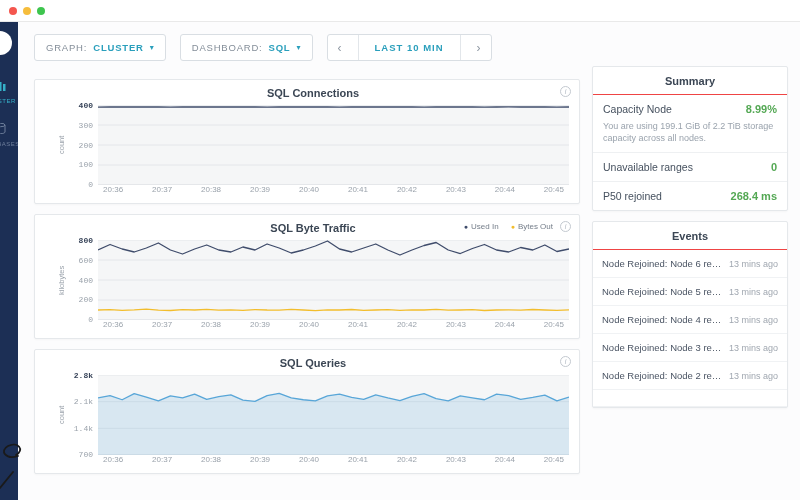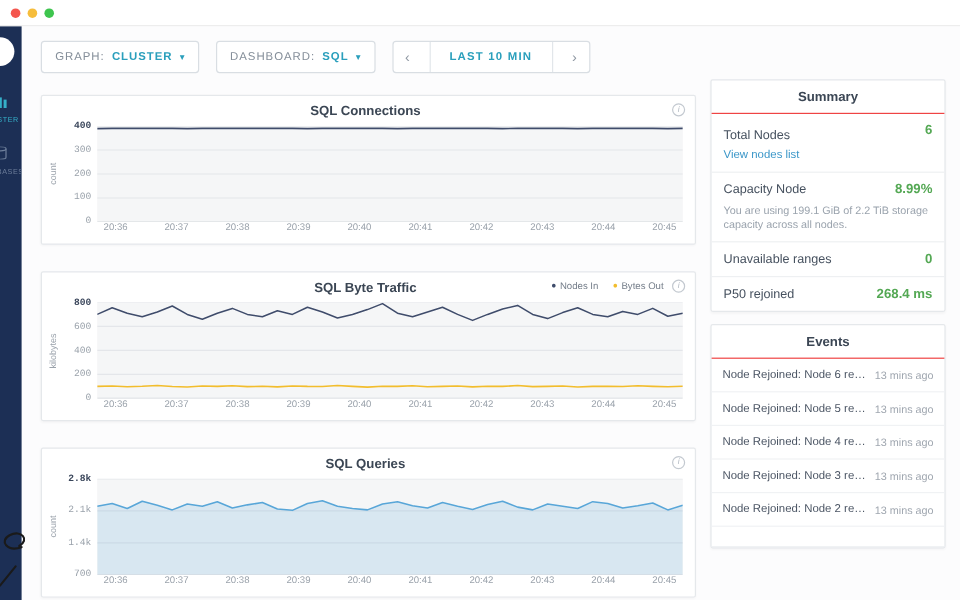--- a/index.html
+++ b/index.html
@@ -30,21 +30,21 @@
   .pill-label { color:#848e99; letter-spacing:.8px; }
   .pill-value { color:#2a9fbc; font-weight:bold; letter-spacing:.8px; }
   .caret { color:#2a9fbc; font-size:8px; }
   .timewindow { padding:0; }
   .tw-btn { background:none; border:none; color:#8f98a3; font-size:12px; width:24px; height:25px;
     cursor:pointer; font-family:"Liberation Sans",sans-serif; }
   .tw-range { color:#2a9fbc; font-weight:bold; font-size:9.5px; letter-spacing:1px;
     padding:0 16px; border-left:1px solid #e2e6ea; border-right:1px solid #e2e6ea; line-height:25px; }
   
   .chart-card { background:#fff; border:1px solid #e5e8eb; border-radius:2px;
-    box-shadow:0 1px 2px rgba(0,0,0,0.03); margin-bottom:22px; padding:7px 10px 4px 5px; position:relative; }
+    box-shadow:0 1px 2px rgba(0,0,0,0.03); margin-bottom:10px; padding:7px 10px 4px 22px; position:relative; }
   .chart-title { text-align:center; font-size:11px; font-weight:bold; color:#3b4654; margin-bottom:6px; }
   .info-icon { position:absolute; top:6px; right:8px; width:11px; height:11px; border:1px solid #c3c9d0;
     border-radius:50%; color:#b2b9c2; font-size:7px; line-height:9px; text-align:center;
     font-style:italic; cursor:pointer; }
   .legend { position:absolute; top:7px; right:26px; display:flex; gap:12px; font-size:8px; color:#747d89; }
   .legend-item { display:flex; align-items:center; gap:3px; }
   .dot { font-size:7px; }
   .dot-in { color:#3f4c6b; } .dot-out { color:#f2bd2d; }
   .plot-row { display:flex; align-items:stretch; height:80px; }
   .ylabel { width:11px; writing-mode:vertical-rl; transform:rotate(180deg); font-size:7.5px;
@@ -178,21 +178,21 @@
             </div>
         </div>
       </section>
 
       <section class="chart-card">
         <div class="chart-title">SQL Byte Traffic</div>
         <span class="info-icon">i</span>
         <div class="legend">
           <span class="legend-item">
             <span class="dot dot-in">●</span>
-            <span>Nodes In</span>
+            <span>Used In</span>
           </span>
           <span class="legend-item">
             <span class="dot dot-out">●</span>
             <span>Bytes Out</span>
           </span>
         </div>
         <div class="plot-row">
           <span class="ylabel">kilobytes</span>
           <div class="yticks">
               <span>800</span>
@@ -268,27 +268,20 @@
             </div>
         </div>
       </section>
     </div>
 
     <aside class="right-col">
 
       <section class="card">
         <div class="card-title">Summary</div>
 
-        <div class="summary-row">
-          <div>
-            <span class="summary-label">Total Nodes</span>
-            <a class="summary-link">View nodes list</a>
-          </div>
-          <span class="summary-value">6</span>
-        </div>
 
         <div class="summary-row" style="border-bottom:none;">
           <span class="summary-label">Capacity Node</span>
           <span class="summary-value">8.99%</span>
         </div>
         <div class="summary-note">You are using 199.1 GiB of 2.2 TiB storage capacity across all nodes.</div>
 
         <div class="summary-row">
           <span class="summary-label">Unavailable ranges</span>
           <span class="summary-value">0</span>

